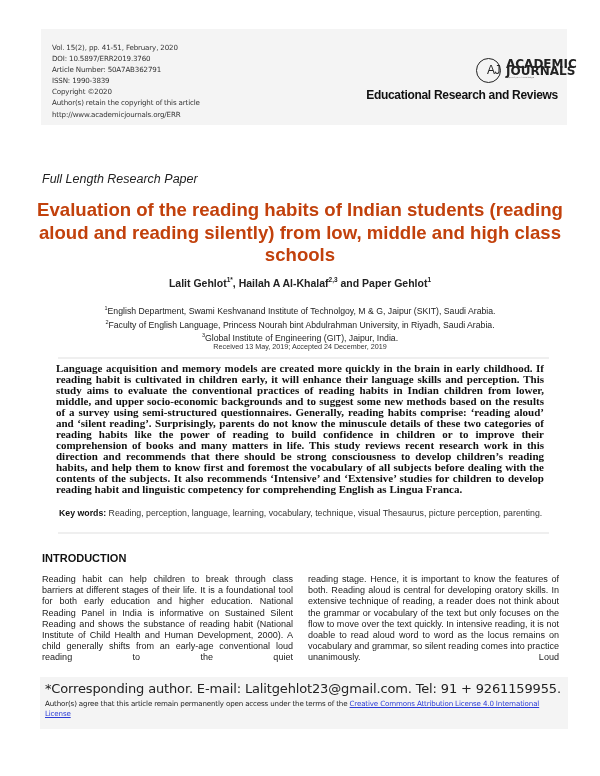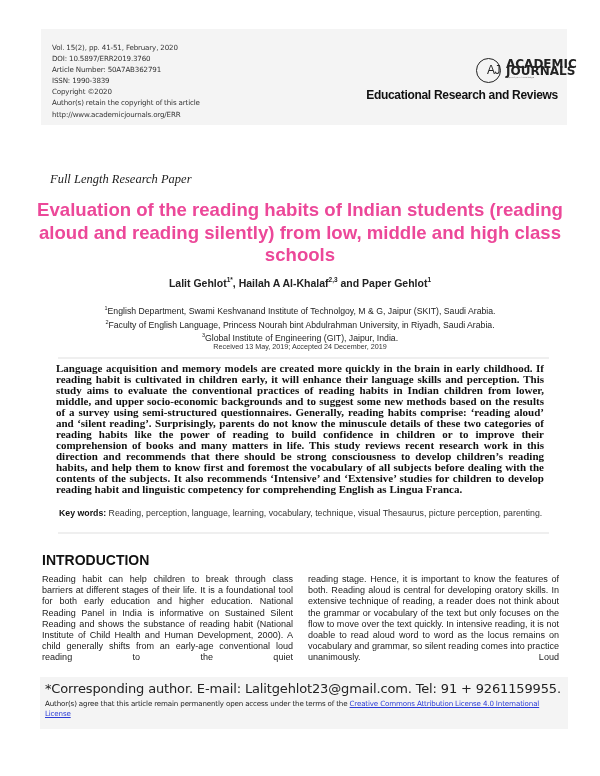--- a/index.html
+++ b/index.html
@@ -10,37 +10,37 @@
   .header-band { left: 41px; top: 29px; width: 526px; height: 96px; background: #f4f4f4; }
   .meta { left: 52px; top: 42px; font-family: "DejaVu Sans", sans-serif; font-size: 7.1px; line-height: 11.1px; color: #333; letter-spacing: -0.15px; }
   .meta div { white-space: nowrap; }
   .logo { left: 476px; top: 58px; width: 110px; height: 28px; }
   .logo-circle { position: absolute; left: 0; top: 0; width: 25px; height: 25px; border: 1.4px solid #222; border-radius: 50%; box-sizing: border-box; font-family: "Liberation Sans", sans-serif; font-size: 12px; line-height: 22px; text-align: right; color: #222; letter-spacing: -0.5px; }
   .logo-text { position: absolute; left: 30px; top: 3px; font-family: "DejaVu Sans", sans-serif; font-weight: bold; font-size: 12px; line-height: 7.4px; color: #222; }
   .logo-tag { position: absolute; left: 30px; top: 18px; font-family: "DejaVu Sans", sans-serif; font-size: 2px; color: #666; letter-spacing: 0.2px; }
   .journal { left: 300px; top: 88px; width: 258px; text-align: right; font-family: "Liberation Sans", sans-serif; font-size: 12px; font-weight: bold; color: #111; white-space: nowrap; letter-spacing: -0.3px; }
 
   
-  .paper-type { left: 42px; top: 172px; font-family: Liberation Serif, serif; font-style: italic; font-size: 12.5px; color: #222; margin-left: 8px; }
-  .title { left: 30px; top: 199px; width: 540px; text-align: center; font-family: "Liberation Sans", sans-serif; font-weight: bold; font-size: 18.6px; line-height: 22.5px; color: #ec4899; }
+  .paper-type { left: 42px; top: 172px; font-family: Liberation Sans, sans-serif; font-style: italic; font-size: 12.5px; color: #222; }
+  .title { left: 30px; top: 199px; width: 540px; text-align: center; font-family: "Liberation Sans", sans-serif; font-weight: bold; font-size: 18.6px; line-height: 22.5px; color: #c2410c; }
   .authors { left: 30px; top: 276px; width: 540px; text-align: center; font-family: "Liberation Sans", sans-serif; font-weight: bold; font-size: 10.5px; color: #222; }
   .authors sup { font-size: 6.5px; }
   .affils { left: 30px; top: 303px; width: 540px; text-align: center; font-family: "Liberation Sans", sans-serif; font-size: 8.7px; line-height: 10.8px; color: #222; }
   .affils sup { font-size: 5.5px; }
   .received { left: 30px; top: 342px; width: 540px; text-align: center; font-family: "Liberation Sans", sans-serif; font-size: 7.2px; color: #333; }
 
   
   .abs-rule-top { left: 58px; top: 357px; width: 491px; height: 2px; background: #efefef; }
   .abstract { left: 56px; top: 363px; width: 488px; font-family: Liberation Serif, serif; font-weight: bold; font-size: 11px; line-height: 11px; color: #111; text-align: justify; }
   .keywords { left: 59px; top: 507px; width: 488px; font-family: "Liberation Sans", sans-serif; font-size: 8.75px; line-height: 12px; color: #333; text-align: justify; }
   .keywords b { color: #111; }
   .abs-rule-bot { left: 58px; top: 532px; width: 491px; height: 2px; background: #efefef; }
 
   
-  .intro-head { left: 42px; top: 552px; font-family: "Liberation Sans", sans-serif; font-weight: bold; font-size: 14px; color: #111; }
+  .intro-head { left: 42px; top: 552px; font-family: "Liberation Sans", sans-serif; font-weight: bold; font-size: 11px; color: #111; }
   .col { top: 574px; width: 251px; font-family: "Liberation Sans", sans-serif; font-size: 9.05px; line-height: 11.2px; color: #222; text-align: justify; text-align-last: justify; }
   .col-left { left: 42px; }
   .col-right { left: 308px; }
 
   
   .footer-band { left: 40px; top: 677px; width: 528px; height: 52px; background: #f4f4f4; }
   .corr { left: 45px; top: 681px; font-family: "DejaVu Sans", sans-serif; font-size: 13px; color: #222; white-space: nowrap; letter-spacing: -0.15px; }
   .license { left: 45px; top: 699px; width: 518px; font-family: "DejaVu Sans", sans-serif; font-size: 7.1px; line-height: 10px; color: #222; letter-spacing: -0.15px; }
   .license a { color: #2a3bd6; text-decoration: underline; }
 </style>

